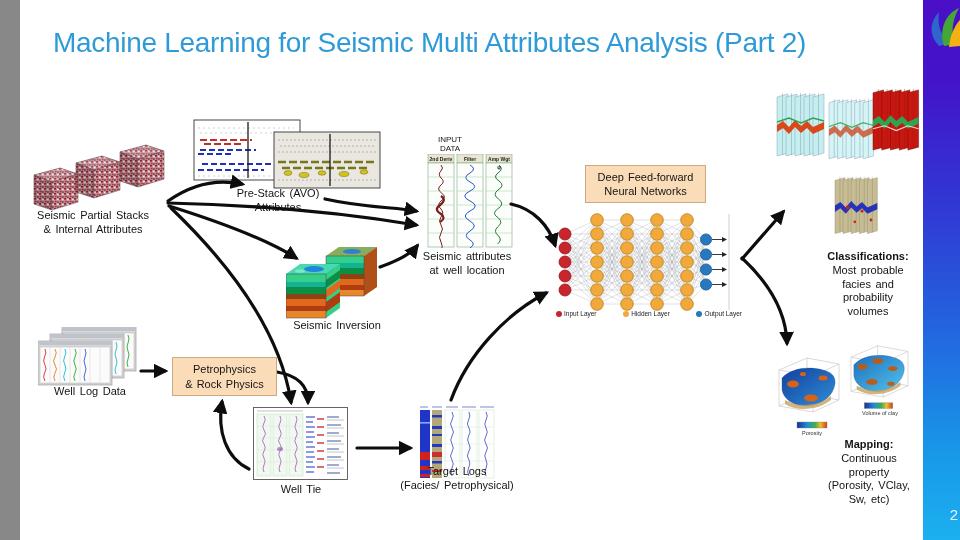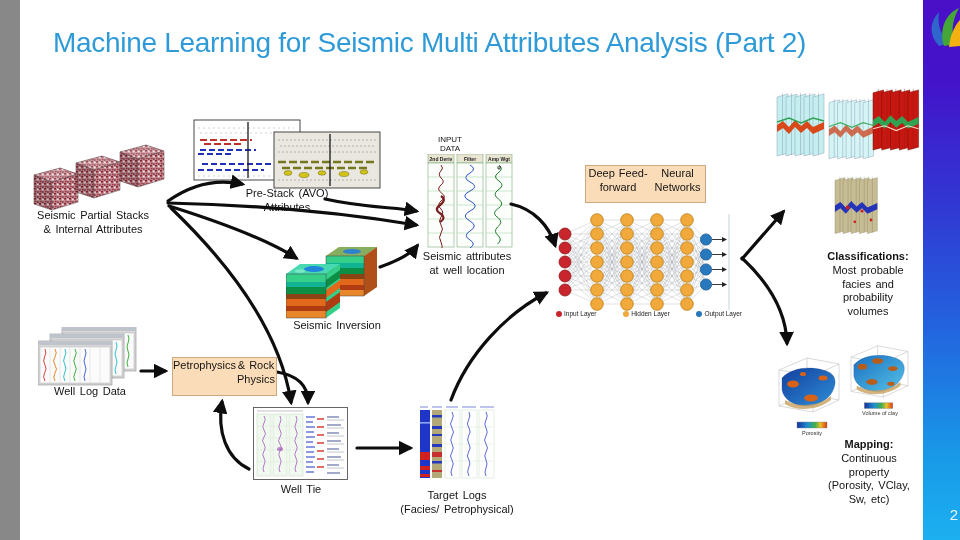--- a/index.html
+++ b/index.html
@@ -9,21 +9,21 @@
   #title{left:33px;top:27px;width:870px;font-size:28px;font-weight:400;letter-spacing:-0.3px;
          color:#2E9AD8;z-index:3;}
   
   .lbl{position:absolute;z-index:3;text-align:center;font-size:11px;color:#141414;
        line-height:1.25;word-spacing:1.5px;}
   .lbl .b{font-weight:bold;}
   .lbl span{display:block;}
   
   .callout{position:absolute;z-index:2;background:#FBDCB8;border:1px solid #CFA87E;
            text-align:center;font-size:11px;color:#141414;line-height:1.3;
-           display:flex;flex-direction:row;justify-content:center;word-spacing:1px;}
+           display:flex;flex-direction:column;justify-content:center;word-spacing:1px;}
   .callout span{display:block;}
   
   .img{position:absolute;z-index:1;}
   #arrows{position:absolute;left:0;top:0;z-index:2;pointer-events:none;}
   
   .trk-hdr{position:absolute;z-index:3;font-size:5px;font-weight:bold;color:#222;
            width:26px;text-align:center;line-height:8px;}
   #input-title{left:404px;top:136px;width:52px;font-size:8px;font-weight:normal;line-height:1.1;}
   
   #nn-legend{position:absolute;left:536px;top:310px;width:186px;z-index:3;display:flex;
@@ -143,21 +143,21 @@
       <g fill="#d4c318" stroke="#6b6b20" stroke-width="0.5">
         <ellipse cx="14" cy="41" rx="4" ry="2.4"></ellipse>
           <ellipse cx="30" cy="43" rx="5" ry="2.6"></ellipse>
         <ellipse cx="48" cy="41" rx="4" ry="2.2"></ellipse>
           <ellipse cx="70" cy="42" rx="5" ry="2.5"></ellipse>
         <ellipse cx="90" cy="40" rx="4" ry="2.2"></ellipse>
       </g>
       <line x1="56" y1="2" x2="56" y2="54" stroke="#1a1a1a" stroke-width="1.3"></line>
     </g>
   </svg>
-  <div class="lbl" style="left:197px;top:187px;width:140px;">
+  <div class="lbl" style="left:188px;top:187px;width:140px;">
     <span>Pre-Stack (AVO)</span>
     <span>Attributes</span>
   </div>
 
   <svg class="img" style="left:266px;top:242px;" width="105" height="80" viewBox="0 0 105 80">
     <g transform="translate(40,0)">
       <rect x="0" y="14" width="38" height="7" fill="#35cf8a"></rect>
         <rect x="0" y="21" width="38" height="5" fill="#12b394"></rect>
       <rect x="0" y="26" width="38" height="6" fill="#0c8f45"></rect>
         <rect x="0" y="32" width="38" height="5" fill="#8a4312"></rect>
@@ -736,21 +736,21 @@
     <g>
       <rect x="27" y="6" width="15" height="68" fill="#fdfefd" stroke="#bcd9b8" stroke-width="0.4"></rect>
       <rect x="44" y="6" width="15" height="68" fill="#fdfefd" stroke="#bcd9b8" stroke-width="0.4"></rect>
       <rect x="61" y="6" width="15" height="68" fill="#fdfefd" stroke="#bcd9b8" stroke-width="0.4"></rect>
       <path d="M27,23 h49 M27,40 h49 M27,57 h49" stroke="#cfe6cc" stroke-width="0.4"></path>
       <path d="M34,8 q2.5,4 0,8 q-3,4 0,8 q3,4 0,8 q-2.5,4 0,8 q2.5,4 0,8 q-3,4 0,8 q2.5,4 0,8 q-2,4 0,8" fill="none" stroke="#3348c4" stroke-width="0.8"></path>
       <path d="M51,8 q2,4 -0.5,8 q-2.5,4 0.5,8 q2.5,4 -0.5,8 q-2,4 0.5,8 q2.5,4 -0.5,8 q-2.5,4 0.5,8 q2,4 -0.5,8 q-2,4 0.5,8" fill="none" stroke="#3348c4" stroke-width="0.8"></path>
       <path d="M68,8 q2.5,4 0,8 q-2.5,4 0,8 q2.5,4 0,8 q-3,4 0,8 q3,4 0,8 q-2.5,4 0,8 q2,4 0,8 q-2,4 0,8" fill="none" stroke="#3348c4" stroke-width="0.8"></path>
     </g>
   </svg>
-  <div class="lbl" style="left:352px;top:489px;width:170px;">
+  <div class="lbl" style="left:352px;top:465px;width:170px;">
     <span>Target Logs</span>
     <span>(Facies/ Petrophysical)</span>
   </div>
 
   <div id="side-bar">
     <svg width="57" height="60" viewBox="0 0 57 60">
       <path d="M16,46 C6,36 6,22 16,12 C14,26 18,36 27,43 Z" fill="#2e66cc"></path>
       <path d="M21,46 C16,30 22,14 36,8 C28,22 28,36 33,44 Z" fill="#44a636"></path>
       <path d="M26,47 C28,28 38,14 52,10 C42,22 38,36 37,46 Z" fill="#f3b211"></path>
       <path d="M44,15 C48,12 50,11 52,10 C47,16 44,22 42,28 C42,23 43,18 44,15 Z" fill="#e87d08"></path>

